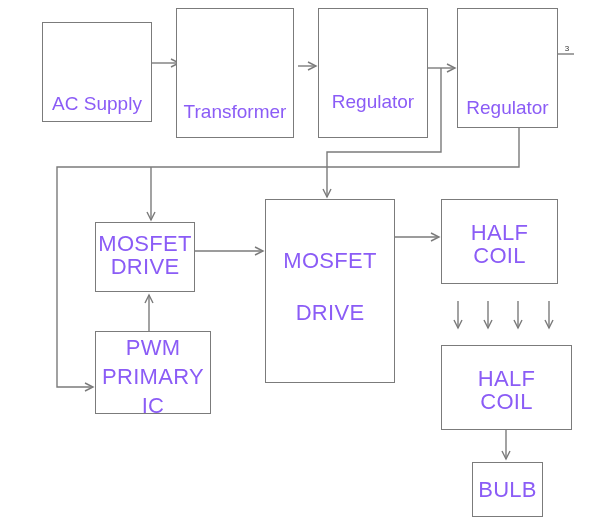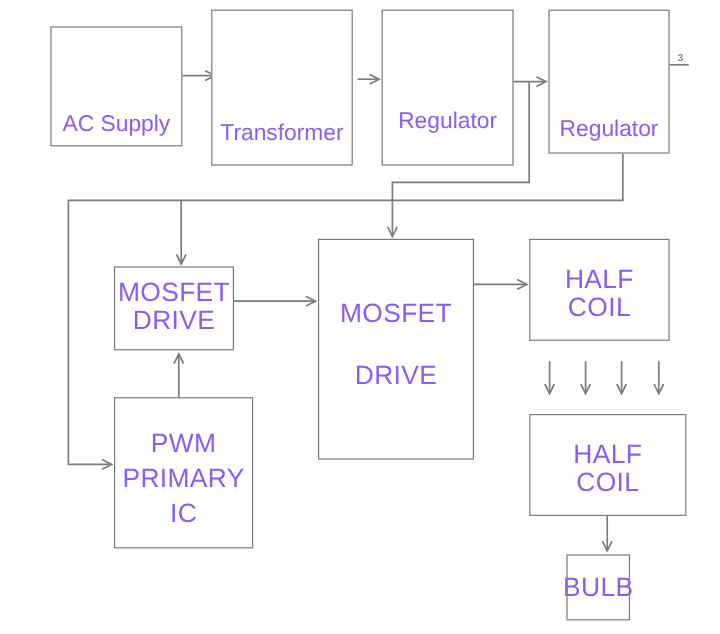--- a/index.html
+++ b/index.html
@@ -117,38 +117,38 @@
 
   <div class="block" style="left:457px;top:8px;width:101px;height:120px;">
     <div class="toplabel" style="bottom:8px;">Regulator</div>
   </div>
 
   <div class="block blocktext" style="left:95px;top:222px;width:100px;height:70px;padding-bottom:4px;">
     <span class="line">MOSFET</span>
     <span class="line">DRIVE</span>
   </div>
 
-  <div class="block blocktext" style="left:95px;top:331px;width:116px;height:126px;line-height:29px;padding-top:8px;">
+  <div class="block blocktext" style="left:95px;top:331px;width:116px;height:83px;line-height:29px;padding-top:8px;">
     <span class="line">PWM</span>
     <span class="line">PRIMARY</span>
     <span class="line">IC</span>
   </div>
 
   <div class="block blocktext" style="left:265px;top:199px;width:130px;height:184px;row-gap:29px;padding-bottom:10px;">
     <span class="line">MOSFET</span>
     <span class="line">DRIVE</span>
   </div>
 
   <div class="block blocktext" style="left:441px;top:199px;width:117px;height:85px;padding-top:4px;">
     <span class="line">HALF</span>
     <span class="line">COIL</span>
   </div>
 
   <div class="block blocktext" style="left:441px;top:345px;width:131px;height:85px;padding-top:4px;">
     <span class="line">HALF</span>
     <span class="line">COIL</span>
   </div>
 
-  <div class="block blocktext" style="left:472px;top:462px;width:53px;height:55px;">
+  <div class="block blocktext" style="left:472px;top:462px;width:71px;height:55px;">
     <span class="line">BULB</span>
   </div>
 
 </div>
 
 </body></html>

